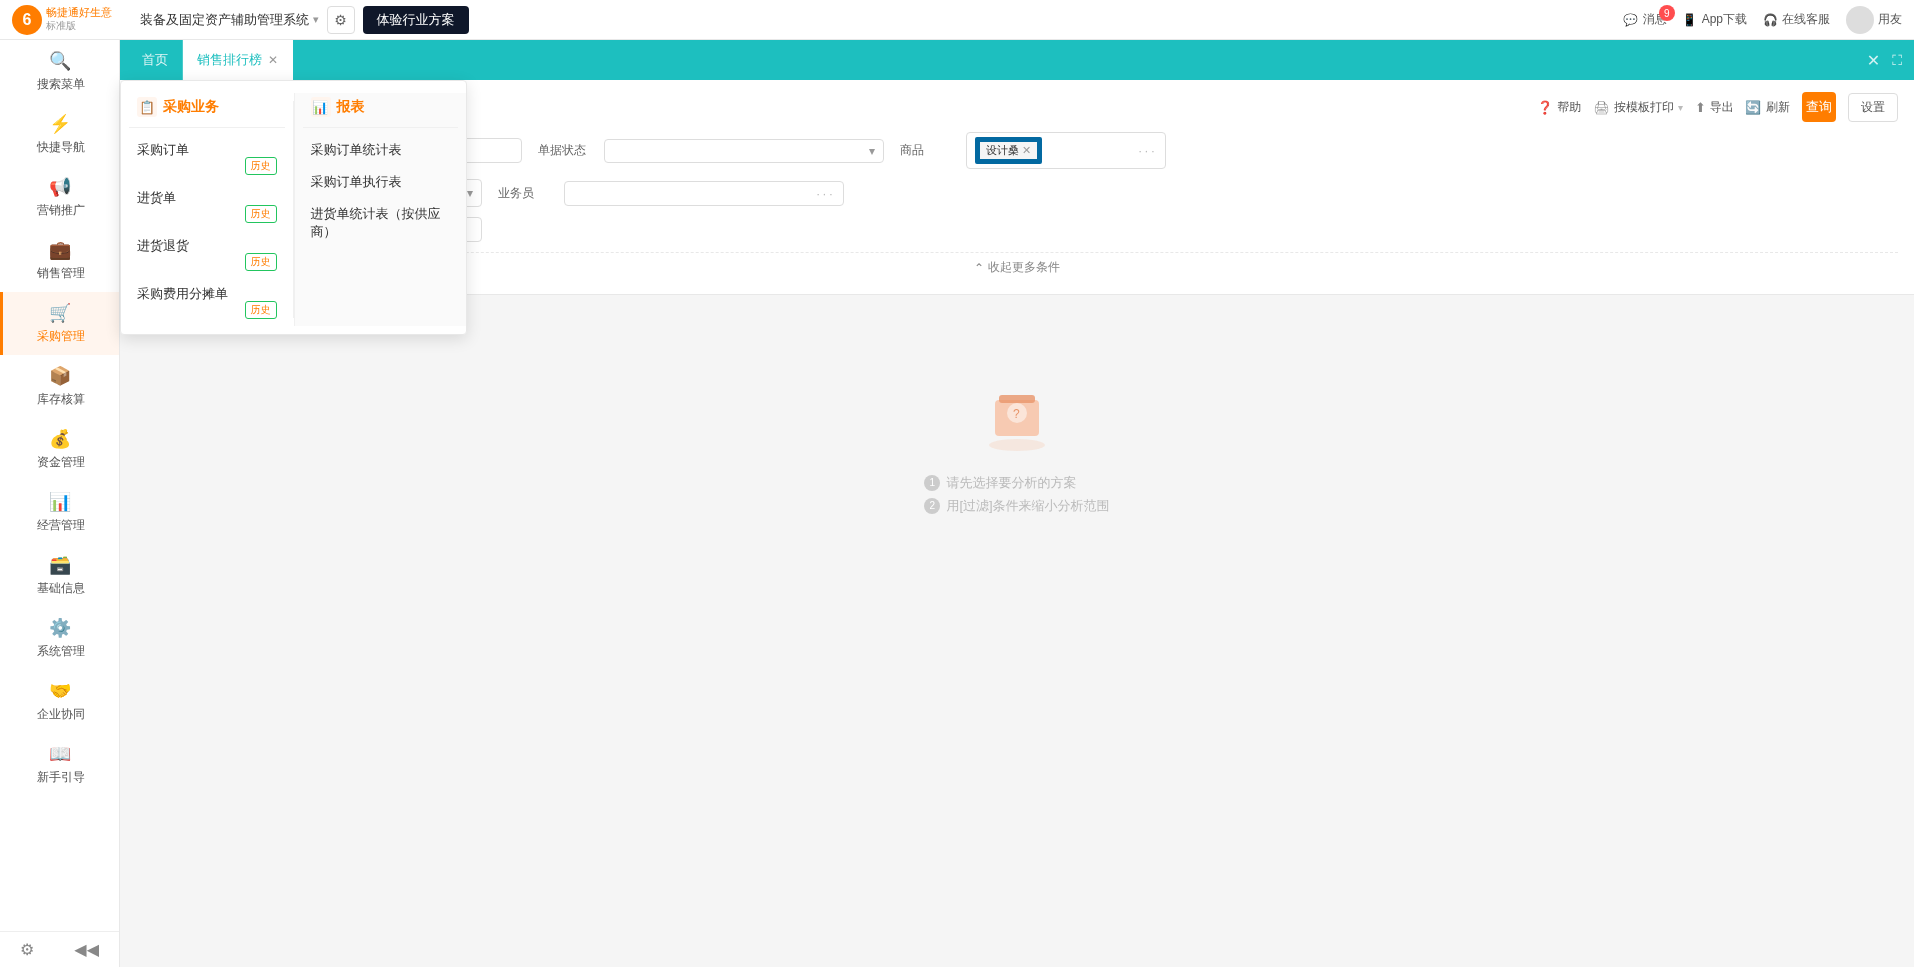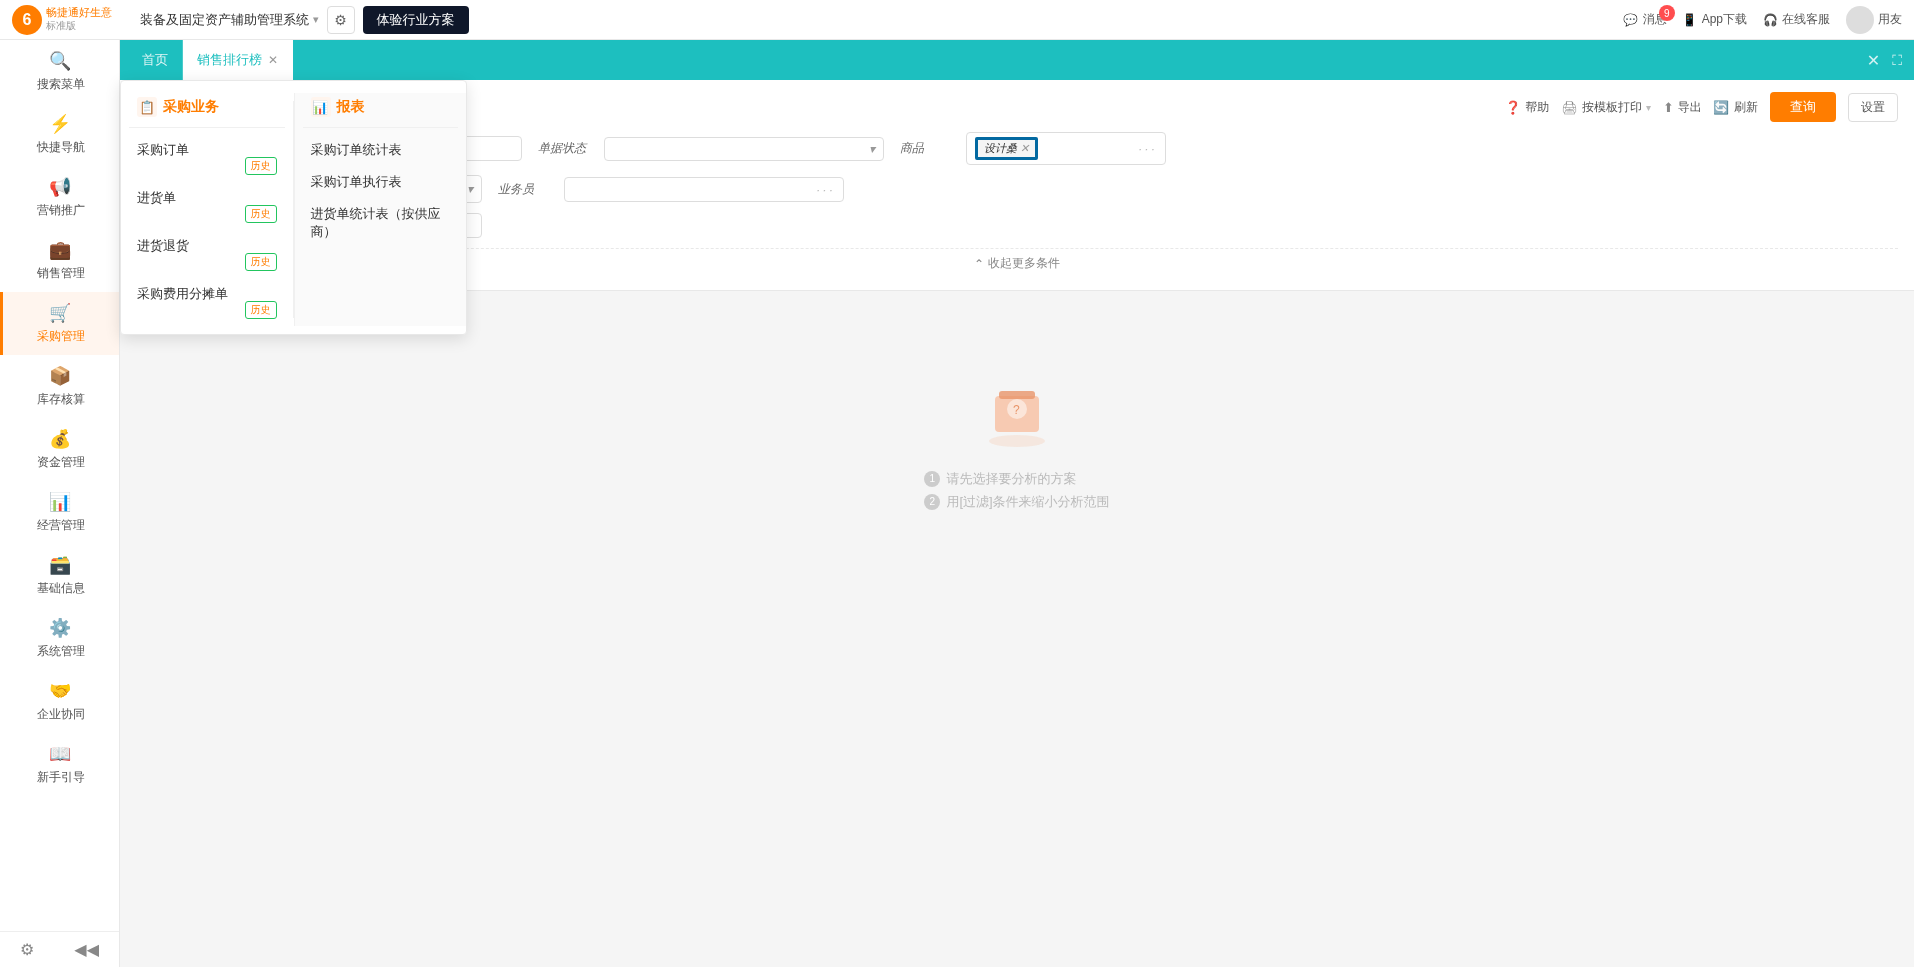--- a/index.html
+++ b/index.html
@@ -222,56 +222,55 @@
       cursor: pointer;
       color: #555;
       font-size: 12px;
     }
     .toolbar-btn .icon { color: #888; font-size: 13px; }
     .btn-query {
       background: #ff7d00;
       color: #fff;
       border: none;
       border-radius: 4px;
-      padding: 6px 20px;
+      padding: 6px 4px;
       font-size: 13px;
       cursor: pointer;
     }
     .btn-setting {
       background: #fff;
       color: #555;
       border: 1px solid #ddd;
       border-radius: 4px;
       padding: 5px 12px;
       font-size: 12px;
       cursor: pointer;
     }
     .filter-row {
       display: flex;
       align-items: center;
       gap: 16px;
       margin-bottom: 10px;
-      font-style: italic;
     }
     .filter-label { color: #666; font-size: 12px; min-width: 50px; }
     .filter-field {
       display: flex;
       align-items: center;
       gap: 6px;
       border: 1px solid #ddd;
       border-radius: 4px;
       padding: 4px 8px;
       background: #fff;
       min-width: 200px;
       cursor: pointer;
     }
     .filter-field-wide { min-width: 320px; }
     .filter-tag {
       background: #f5f5f5;
-      border: 3px solid #0369a1;
+      border: 5px solid #0369a1;
       border-radius: 2px;
       padding: 1px 6px;
       font-size: 11px;
       color: #333;
       display: flex;
       align-items: center;
       gap: 3px;
     }
     .tag-close { color: #999; cursor: pointer; font-size: 11px; }
     .filter-dots { color: #bbb; cursor: pointer; letter-spacing: 2px; }

